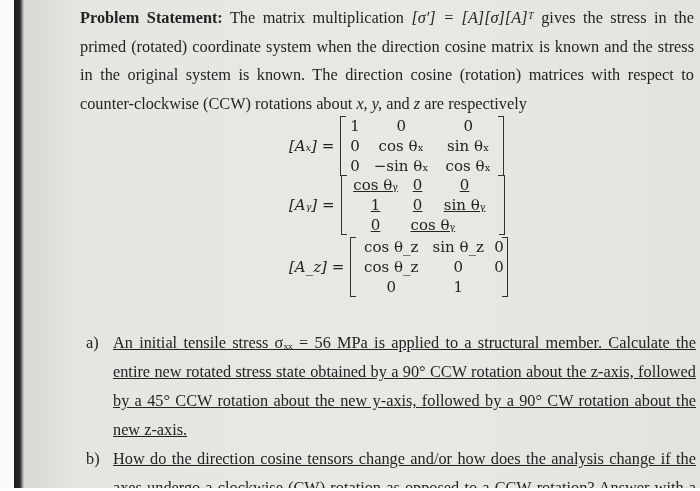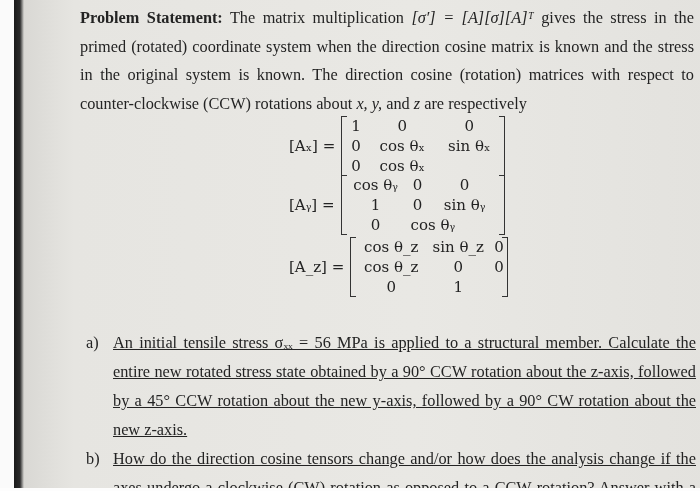--- a/index.html
+++ b/index.html
@@ -16,21 +16,21 @@
   .para {
     position: absolute; left: 66px; top: 4px; width: 614px;
     font-size: 16.3px; line-height: 28.5px; text-align: justify;
   }
   .para b { font-weight: bold; }
   .m { font-style: italic; }
   .mat-row {
     position: absolute; display: flex; align-items: center;
     font-size: 15px; font-family: "DejaVu Serif", serif;
   }
-  .mat-label { margin-right: 6px; white-space: nowrap; }
+  .mat-label { margin-right: 6px; white-space: nowrap; font-style: italic; }
   .matrix {
     position: relative; display: grid; padding: 0 4px;
     border-left: 1.5px solid #333; border-right: 1.5px solid #333;
   }
   .matrix::before, .matrix::after {
     content: ""; position: absolute; width: 5px; top: 0; bottom: 0;
     border-top: 1.5px solid #333; border-bottom: 1.5px solid #333;
   }
   .matrix::before { left: 0; }
   .matrix::after { right: 0; }
@@ -56,27 +56,28 @@
   <div class="mat-row" style="left:275px; top:116px;">
     <span class="mat-label">[Aₓ] =</span>
     <div class="matrix" style="grid-template-columns: 20px 72px 62px;">
       <span class="cell" style="text-align:left">1</span>
       <span class="cell">0</span>
       <span class="cell">0</span>
       <span class="cell" style="text-align:left">0</span>
       <span class="cell">cos θₓ</span>
       <span class="cell">sin θₓ</span>
       <span class="cell" style="text-align:left">0</span>
+      <span class="cell">−sin θₓ</span>
       <span class="cell">cos θₓ</span>
     </div>
   </div>
 
   <div class="mat-row" style="left:275px; top:175px;">
     <span class="mat-label">[Aᵧ] =</span>
-    <div class="matrix" style="grid-template-columns: 60px 24px 70px;">
+    <div class="matrix" style="grid-template-columns: 60px 24px 70px; text-decoration: underline;">
       <span class="cell">cos θᵧ</span>
       <span class="cell">0</span>
       <span class="cell">0</span>
       <span class="cell">1</span>
       <span class="cell">0</span>
       <span class="cell">sin θᵧ</span>
       <span class="cell">0</span>
       <span class="cell">cos θᵧ</span>
     </div>
   </div>

